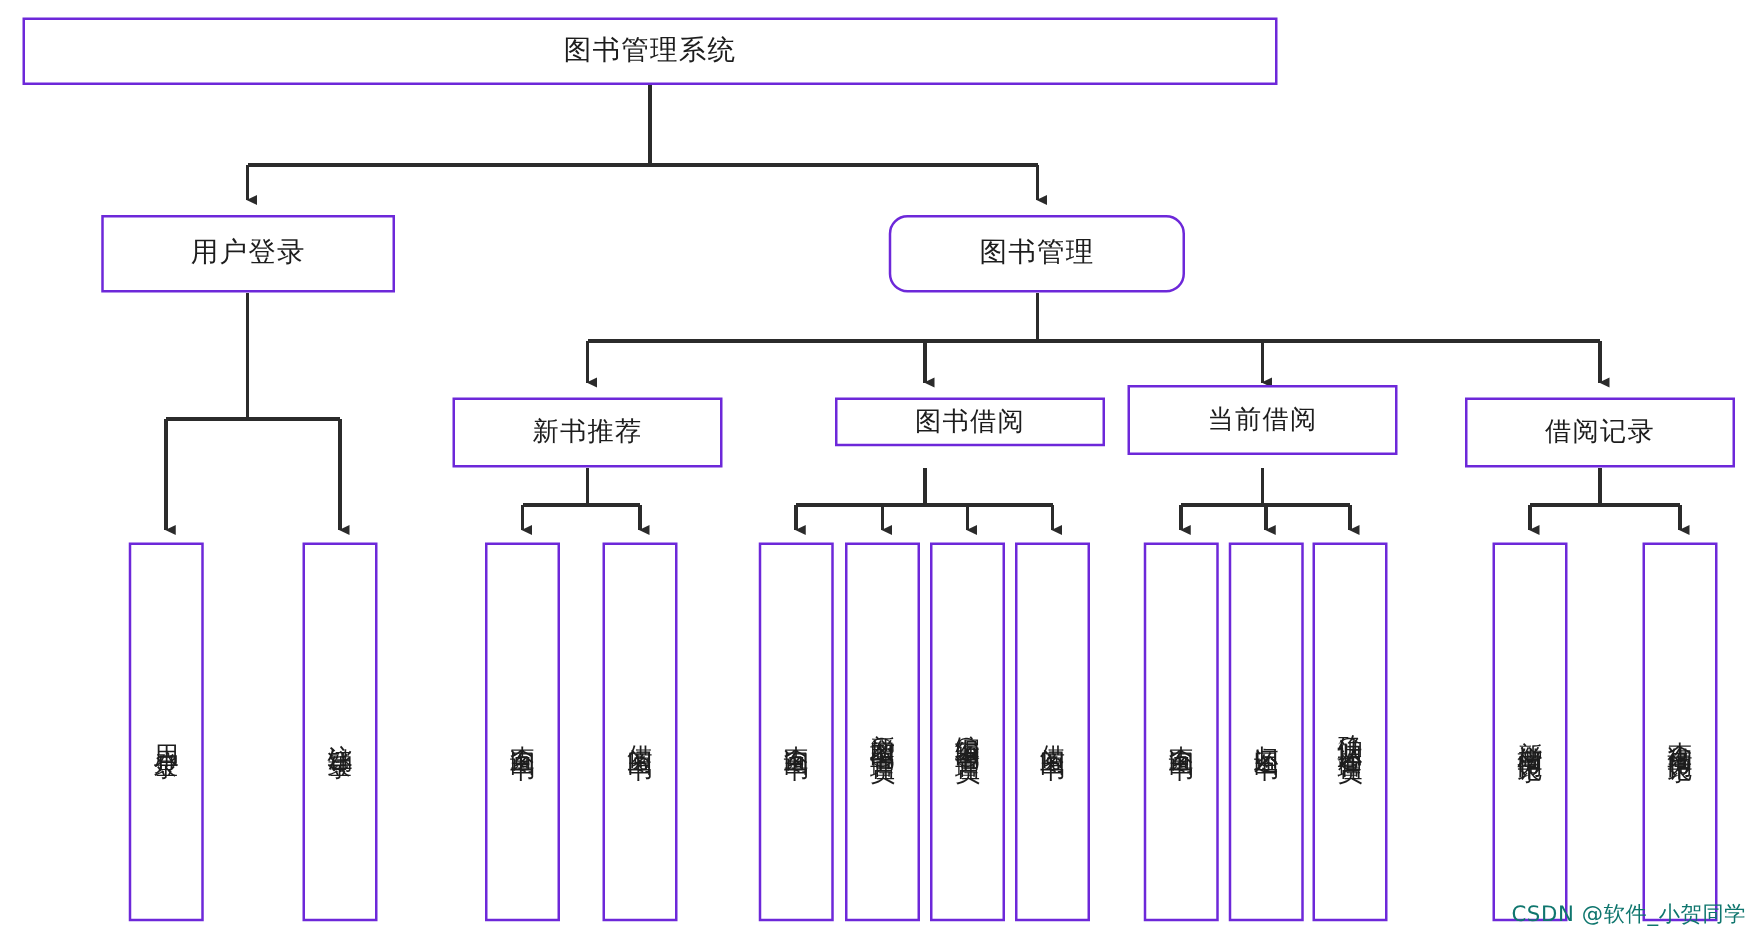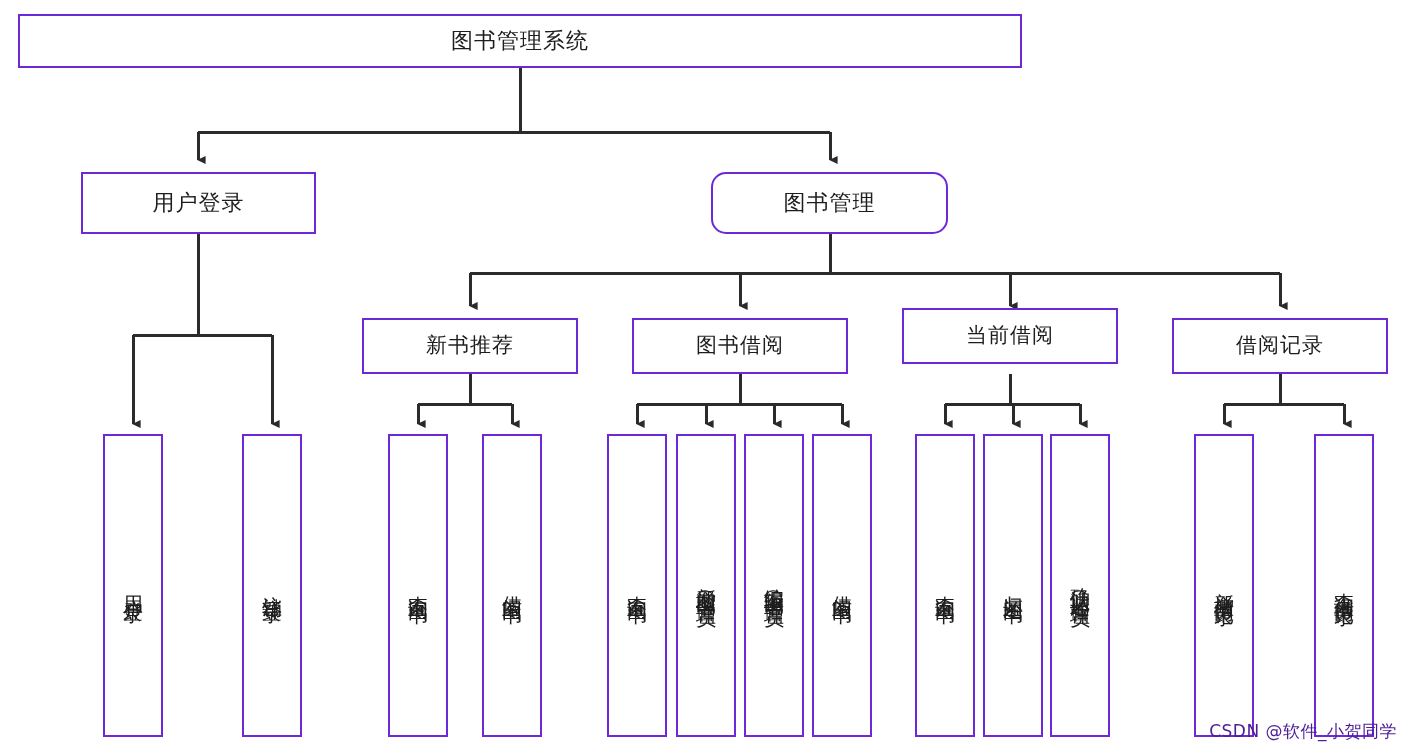--- a/index.html
+++ b/index.html
@@ -53,21 +53,21 @@
   }
   .node.root .node-label { font-size: 22px; }
   .node.level2 .node-label { font-size: 22px; }
   .node.level3 .node-label { font-size: 21px; }
   .node.level4 .node-label { font-size: 20px; }
   .watermark {
     position: absolute;
     right: 8px;
     bottom: 4px;
     font-size: 17px;
-    color: #4c1d95;
+    color: #0f766e;
     letter-spacing: 0.5px;
     white-space: nowrap;
     z-index: 6;
     pointer-events: none;
   }
 </style>
 </head>
 <body>
 
 <div id="diagram-canvas">
@@ -129,21 +129,21 @@
   <div class="node level2" style="left:81px; top:172px; width:235px; height:62px;">
     <span class="node-label">用户登录</span>
   </div>
   <div class="node level2" style="left:711px; top:172px; width:237px; height:62px;border-radius:15px;">
     <span class="node-label">图书管理</span>
   </div>
 
   <div class="node level3" style="left:362px; top:318px; width:216px; height:56px;">
     <span class="node-label">新书推荐</span>
   </div>
-  <div class="node level3" style="left:632px; top:318px; width:216px; height:56px;">
+  <div class="node level3" style="left:668px; top:318px; width:216px; height:39px;">
     <span class="node-label">图书借阅</span>
   </div>
   <div class="node level3" style="left:902px; top:308px; width:216px; height:56px;">
     <span class="node-label">当前借阅</span>
   </div>
   <div class="node level3" style="left:1172px; top:318px; width:216px; height:56px;">
     <span class="node-label">借阅记录</span>
   </div>
 
   <div class="node level4 vertical" style="left:103px; top:434px; width:60px; height:303px;">

